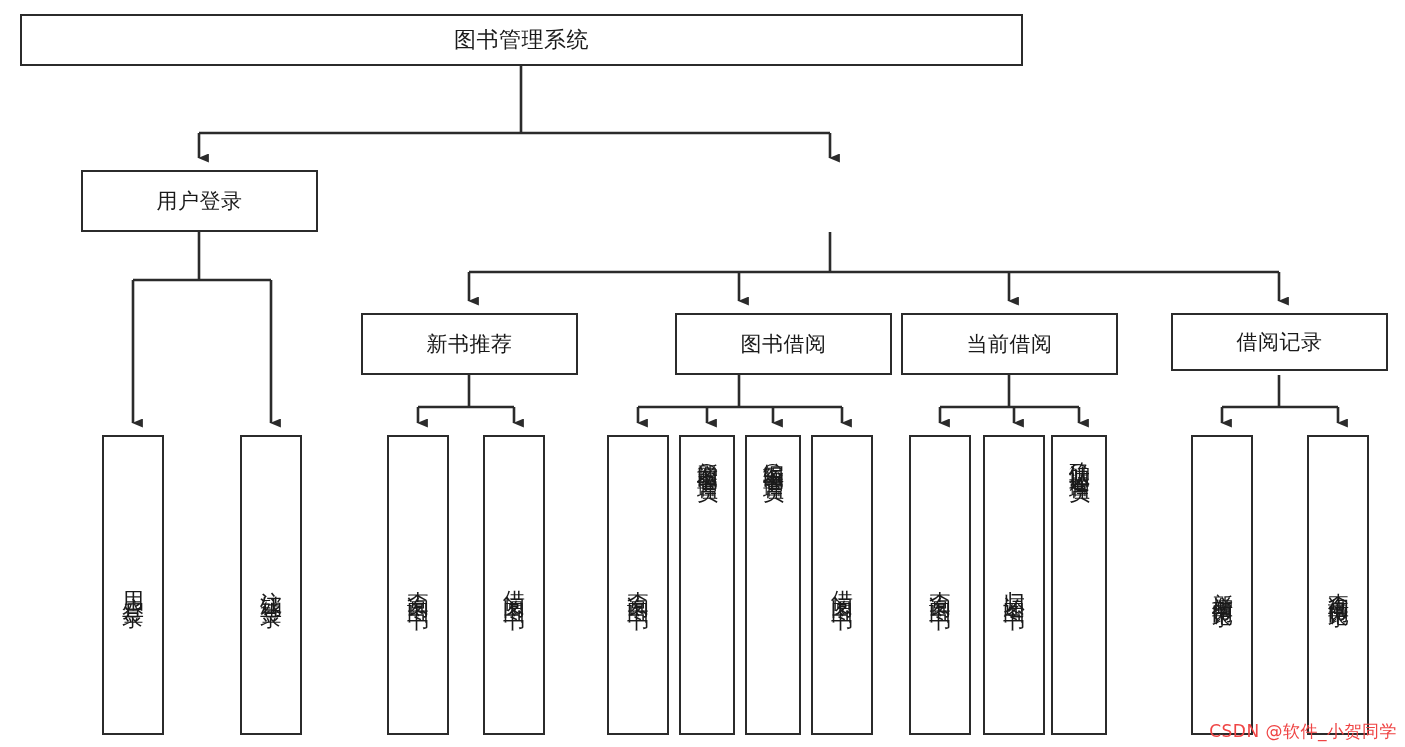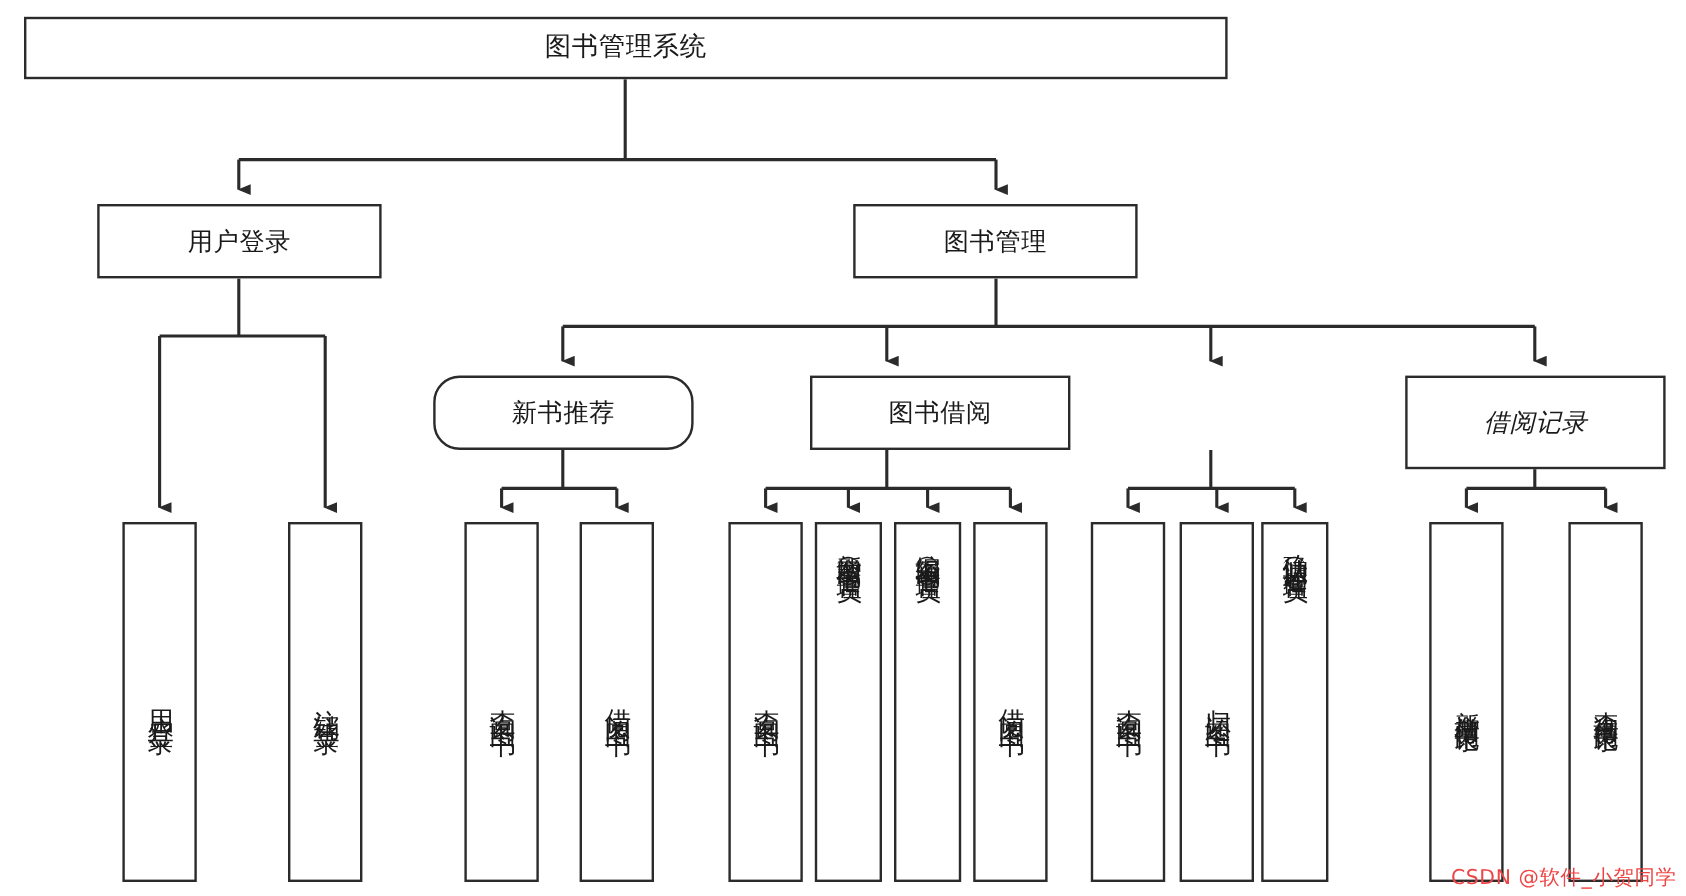--- a/index.html
+++ b/index.html
@@ -138,31 +138,31 @@
     </g>
   </svg>
 
   <div class="node horiz root" style="left: 20px; top: 14px; width: 1003px; height: 52px; border-color: rgb(43, 43, 43); background: rgb(255, 255, 255); color: rgb(26, 26, 26);">
     <span class="node-label">图书管理系统</span>
   </div>
 
   <div class="node horiz" style="left: 81px; top: 170px; width: 237px; height: 62px; border-color: rgb(43, 43, 43); background: rgb(255, 255, 255); color: rgb(26, 26, 26);">
     <span class="node-label">用户登录</span>
   </div>
-  <div class="node horiz" style="left: 711px; top: 170px; width: 237px; height: 62px; border-color: rgb(43, 43, 43); background: rgb(255, 255, 255); color: rgb(26, 26, 26);">
-    <span class="node-label">图书管理</span>
-  </div>
-
-  <div class="node horiz" style="left: 361px; top: 313px; width: 217px; height: 62px; border-color: rgb(43, 43, 43); background: rgb(255, 255, 255); color: rgb(26, 26, 26); border-radius: 22px;">
+
+  <div class="node horiz" style="left: 361px; top: 313px; width: 217px; height: 62px; border-color: rgb(43, 43, 43); background: rgb(255, 255, 255); color: rgb(26, 26, 26);">
     <span class="node-label">新书推荐</span>
   </div>
   <div class="node horiz" style="left: 631px; top: 313px; width: 217px; height: 62px; border-color: rgb(43, 43, 43); background: rgb(255, 255, 255); color: rgb(26, 26, 26); margin-left: 44px;">
     <span class="node-label">图书借阅</span>
   </div>
-  <div class="node horiz" style="left: 1171px; top: 313px; width: 217px; height: 78px; border-color: rgb(43, 43, 43); background: rgb(255, 255, 255); color: rgb(26, 26, 26); font-style: italic;">
+  <div class="node horiz" style="left: 901px; top: 313px; width: 217px; height: 62px; border-color: rgb(43, 43, 43); background: rgb(255, 255, 255); color: rgb(26, 26, 26);">
+    <span class="node-label">当前借阅</span>
+  </div>
+  <div class="node horiz" style="left: 1171px; top: 313px; width: 217px; height: 58px; border-color: rgb(43, 43, 43); background: rgb(255, 255, 255); color: rgb(26, 26, 26);">
     <span class="node-label">借阅记录</span>
   </div>
 
   <div class="node vert mid-anchor" style="left: 102px; top: 435px; width: 62px; height: 300px; border-color: rgb(43, 43, 43); background: rgb(255, 255, 255); color: rgb(26, 26, 26);">
     <span class="node-label">用户登录</span>
   </div>
   <div class="node vert mid-anchor" style="left: 240px; top: 435px; width: 62px; height: 300px; border-color: rgb(43, 43, 43); background: rgb(255, 255, 255); color: rgb(26, 26, 26);">
     <span class="node-label">注销登录</span>
   </div>
   <div class="node vert mid-anchor" style="left: 387px; top: 435px; width: 62px; height: 300px; border-color: rgb(43, 43, 43); background: rgb(255, 255, 255); color: rgb(26, 26, 26);">

